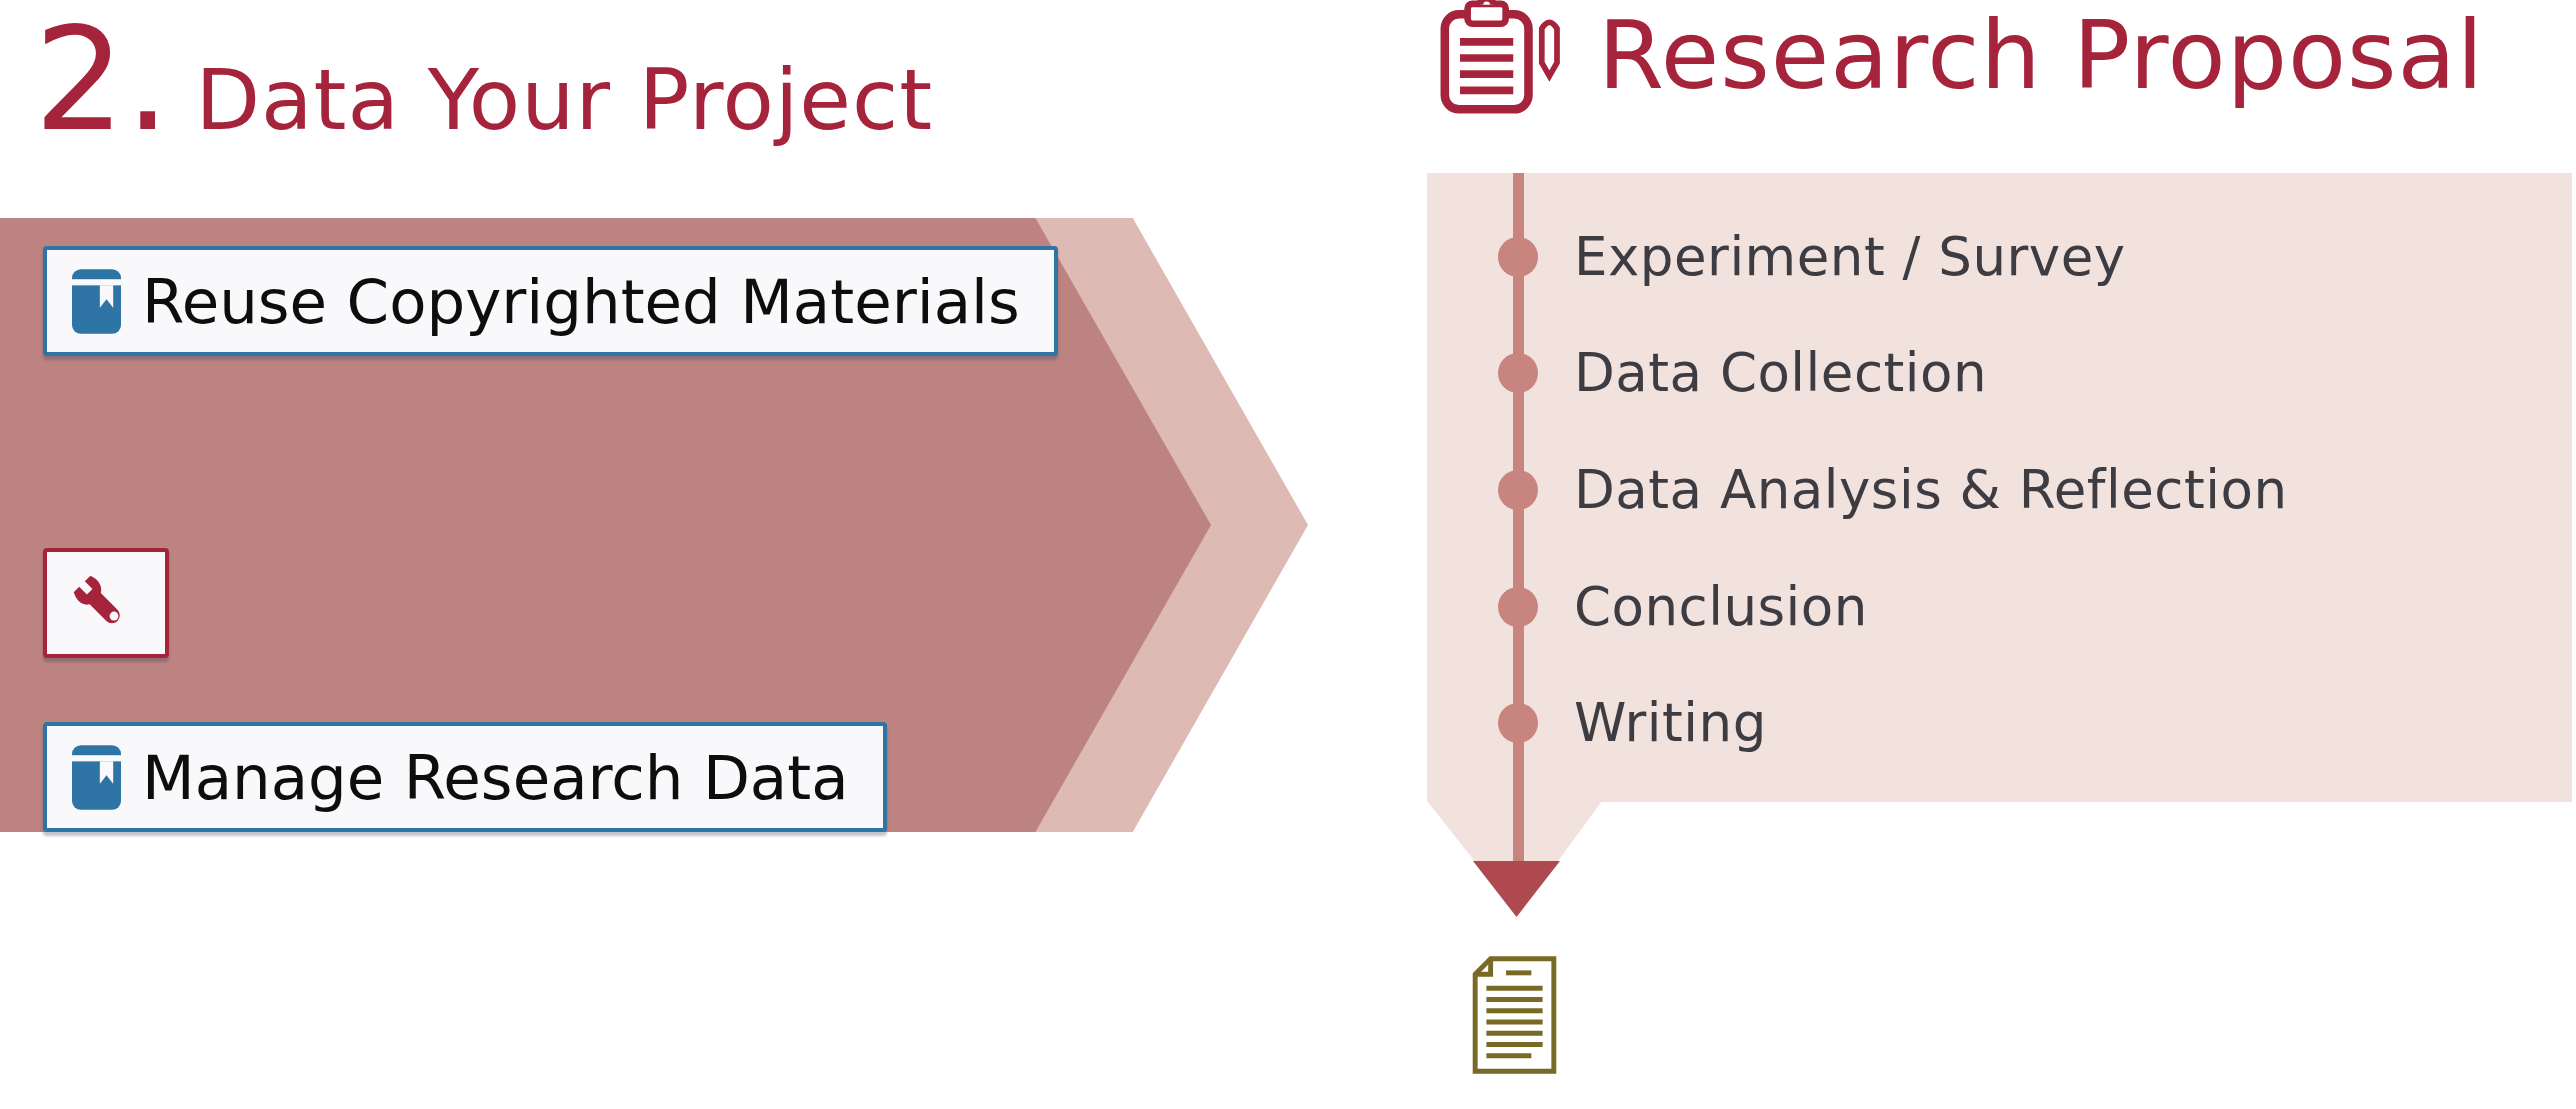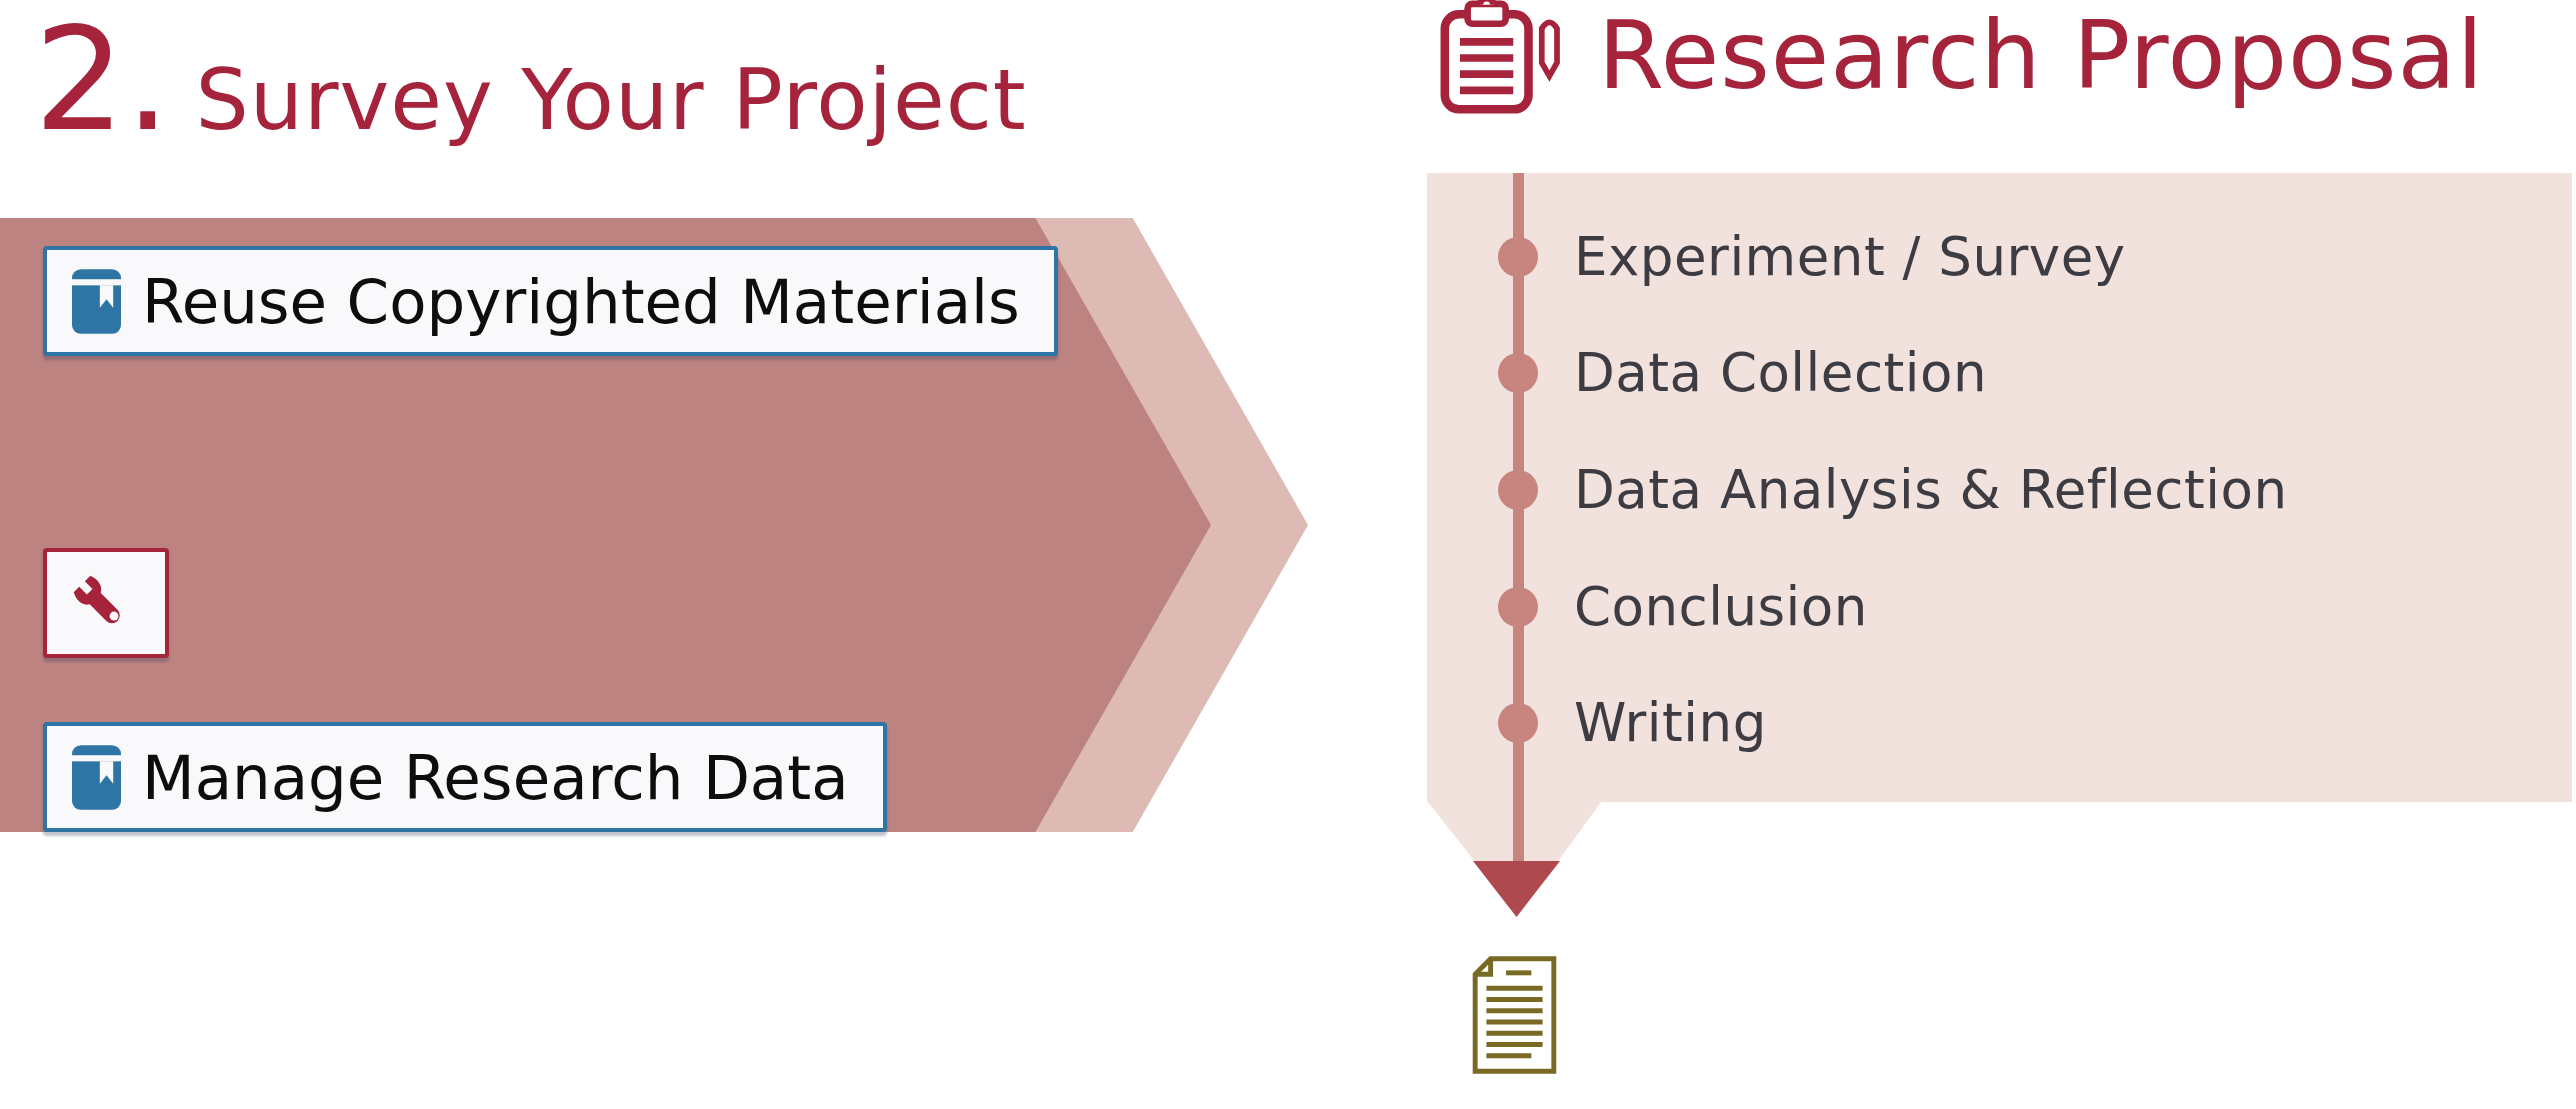--- a/index.html
+++ b/index.html
@@ -59,21 +59,21 @@
   .document-icon{width:91px; height:118px; color:var(--olive);}
   .manuscript-title{font-size:95px; color:var(--olive); letter-spacing:1px;}
 </style>
 </head>
 <body>
 
 <div class="stage">
 
   <div class="abs section-title">
     <span class="section-number">2.</span>
-    <span class="section-title-text">Survey Your Project</span>
+    <span class="section-title-text">Data Your Project</span>
   </div>
 
   <div class="abs chevron-light"></div>
   <div class="abs chevron-dark"></div>
 
   <div class="pill" style="top:246px;">
     <svg class="book-icon" viewBox="0 0 44 58">
       <rect x="0" y="0" width="44" height="58" rx="8" fill="currentColor"></rect>
       <rect x="0" y="9" width="44" height="5.5" fill="#f9f9fb"></rect>
       <path d="M25 14.5 h12 v20 l-6 -7.5 -6 7.5 Z" fill="#f9f9fb"></path>

